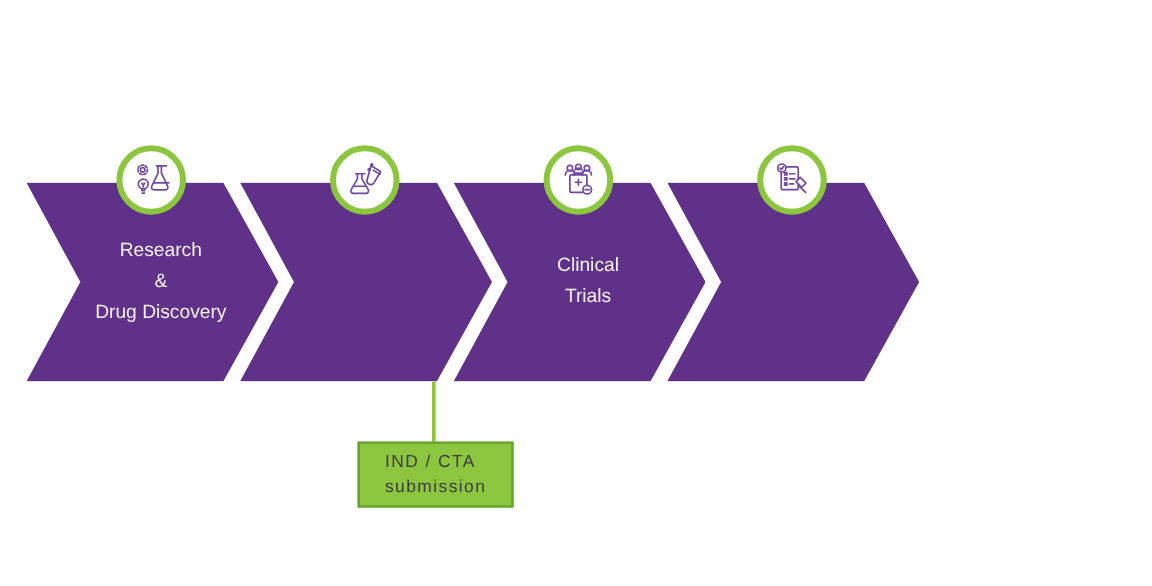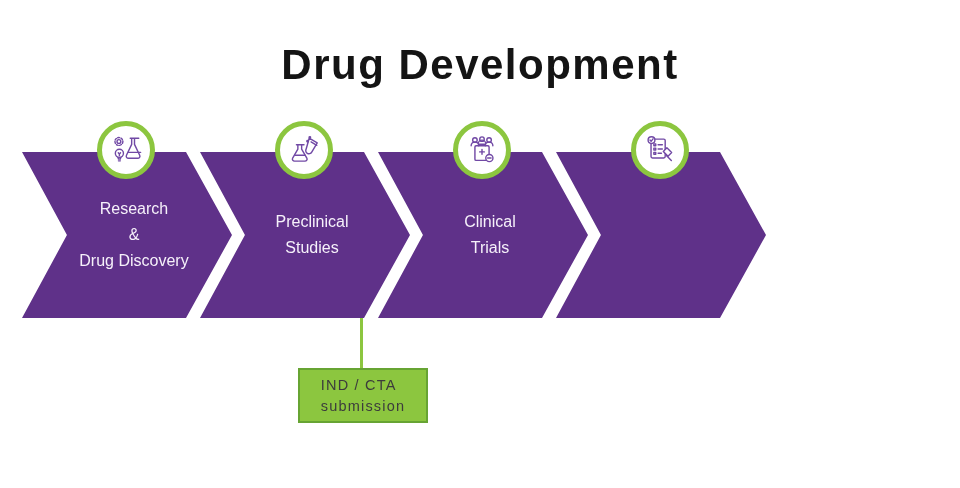--- a/index.html
+++ b/index.html
@@ -52,21 +52,20 @@
   .callout-text{
     text-align:left;color:var(--callout-text);font-size:14.5px;
     line-height:21px;letter-spacing:1.2px;white-space:pre-line;
   }
 </style>
 </head>
 <body>
 
 <div class="stage">
 
-  <h1 class="title">Drug Development</h1>
 
   <div class="step" style="left:22px">
     <div class="chevron"></div>
     <div class="badge">
       <svg class="icon" viewBox="0 0 36 36">
         <path d="M22.5 5.5h9M24 5.5v6.5l-5.5 11.5c-.8 1.7.4 3.2 2.1 3.2h9.8c1.7 0 2.9-1.5 2.1-3.2L27 12V5.5"></path>
         <path d="M20.5 20.5h13"></path>
         <circle cx="10.5" cy="9" r="2"></circle>
         <circle cx="10.5" cy="9" r="4.2" stroke-dasharray="2 1.6"></circle>
         <circle cx="11" cy="21.5" r="4.3"></circle>
@@ -84,22 +83,20 @@
     <div class="badge">
       <svg class="icon" viewBox="0 0 36 36">
         <path d="M10 12.5h8M11.5 12.5V17L6 26.5c-.9 1.7.3 3.3 2 3.3h11c1.7 0 2.9-1.6 2-3.3L15.5 17v-4.5"></path>
         <path d="M8.5 23.5h10.5"></path>
         <path d="M23.5 5.5l8.5 5-5.8 9.8a3.4 3.4 0 1 1-5.9-3.4z"></path>
         <path d="M25.5 9.5l6 3.5"></path>
         <circle cx="21.8" cy="8.8" r=".8"></circle>
         <circle cx="24.2" cy="4.6" r=".8"></circle>
       </svg>
     </div>
-    <div class="label">Preclinical
-Studies</div>
   </div>
 
   <div class="step" style="left:378px">
     <div class="chevron"></div>
     <div class="badge">
       <svg class="icon" viewBox="0 0 36 36">
         <circle cx="10.5" cy="7.5" r="2.4"></circle>
         <circle cx="18" cy="6.5" r="2.4"></circle>
         <circle cx="25.5" cy="7.5" r="2.4"></circle>
         <path d="M6.5 13.5a4 4 0 0 1 8 0M14 11.5a4 4 0 0 1 8 0M21.5 13.5a4 4 0 0 1 8 0"></path>

